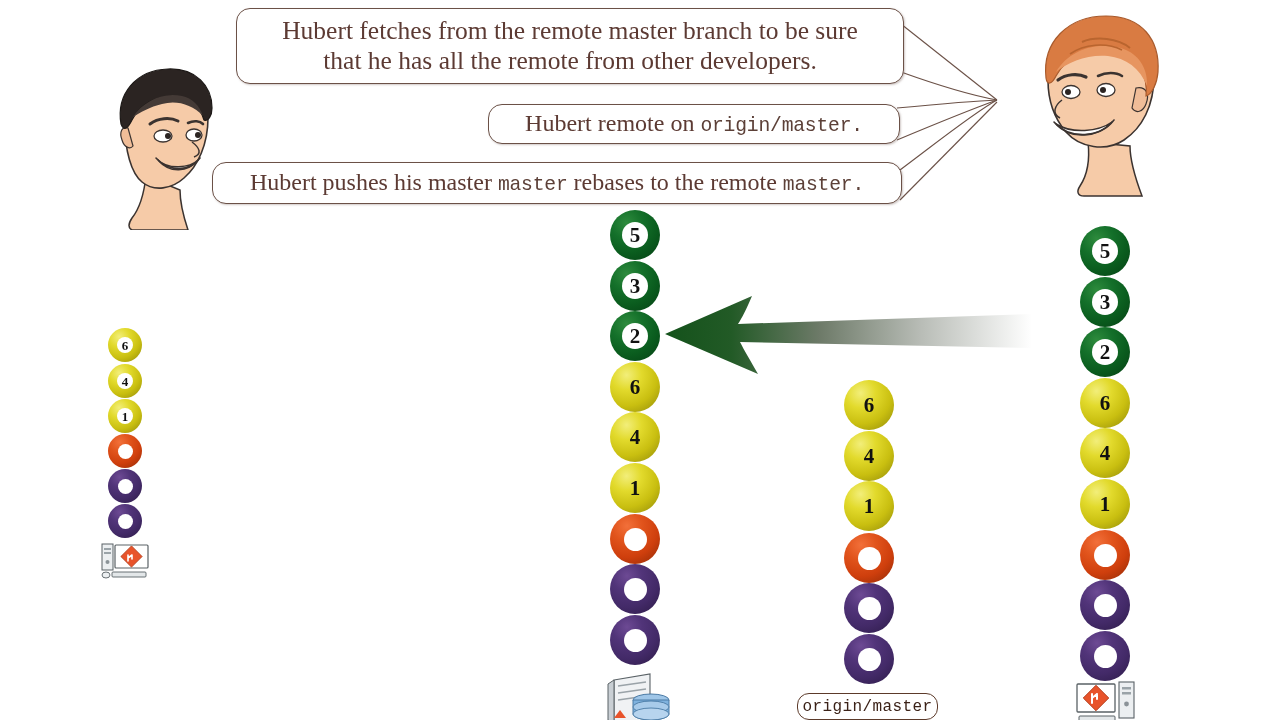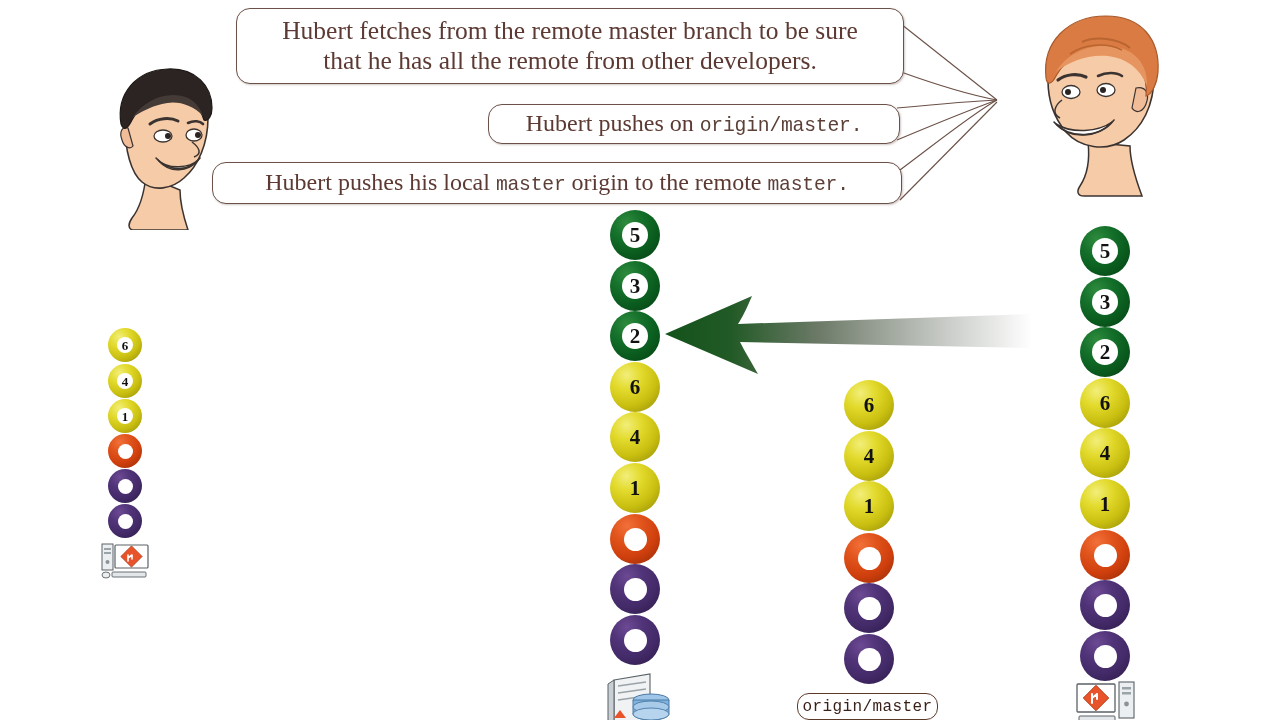--- a/index.html
+++ b/index.html
@@ -219,27 +219,27 @@
 
   <div class="bubble" id="bubble-1">
     <span class="bubble-body">
       <span class="bubble-text">Hubert fetches from the remote master branch to be sure</span>
       <span class="bubble-text">that he has all the remote from other developers.</span>
     </span>
   </div>
 
   <div class="bubble" id="bubble-2">
     <span>
-      <span>Hubert pushes on </span><span class="mono">origin/master</span><span class="mono">.</span>
+      <span>Hubert remote on </span><span class="mono">origin/master</span><span class="mono">.</span>
     </span>
   </div>
 
   <div class="bubble" id="bubble-3">
     <span>
-      <span>Hubert pushes his local </span><span class="mono">master</span><span> origin to the remote </span><span class="mono">master</span><span class="mono">.</span>
+      <span>Hubert pushes his master </span><span class="mono">master</span><span> rebases to the remote </span><span class="mono">master</span><span class="mono">.</span>
     </span>
   </div>
 
   <svg id="arrow-svg" viewBox="0 0 380 92">
     <defs>
       <linearGradient id="arrowgrad" x1="0" y1="0" x2="1" y2="0">
         <stop offset="0%" stop-color="#14521b"></stop>
         <stop offset="18%" stop-color="#225a26"></stop>
         <stop offset="42%" stop-color="#6d7a68"></stop>
         <stop offset="70%" stop-color="#b9bdb7"></stop>

